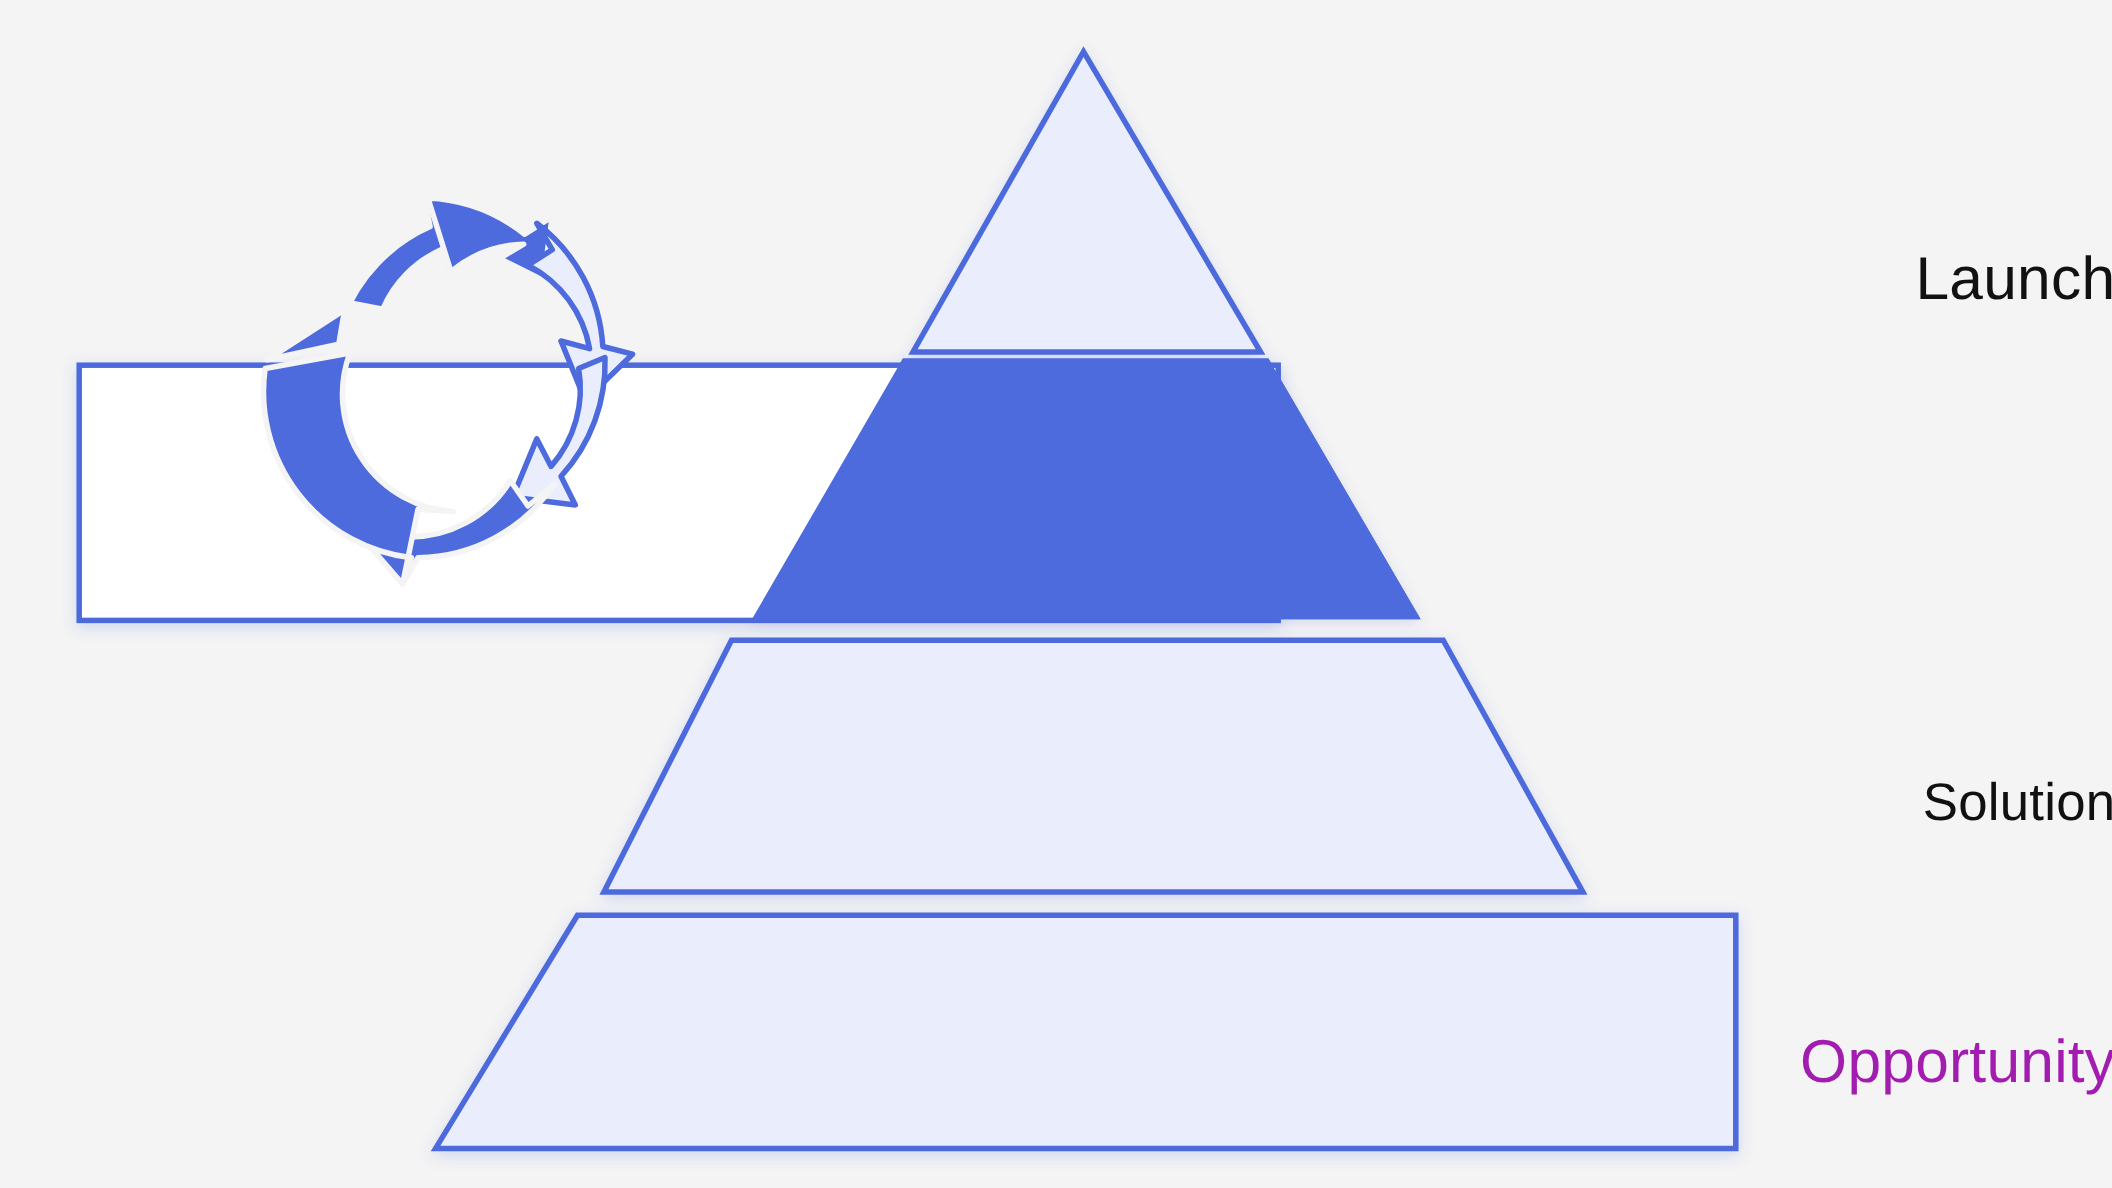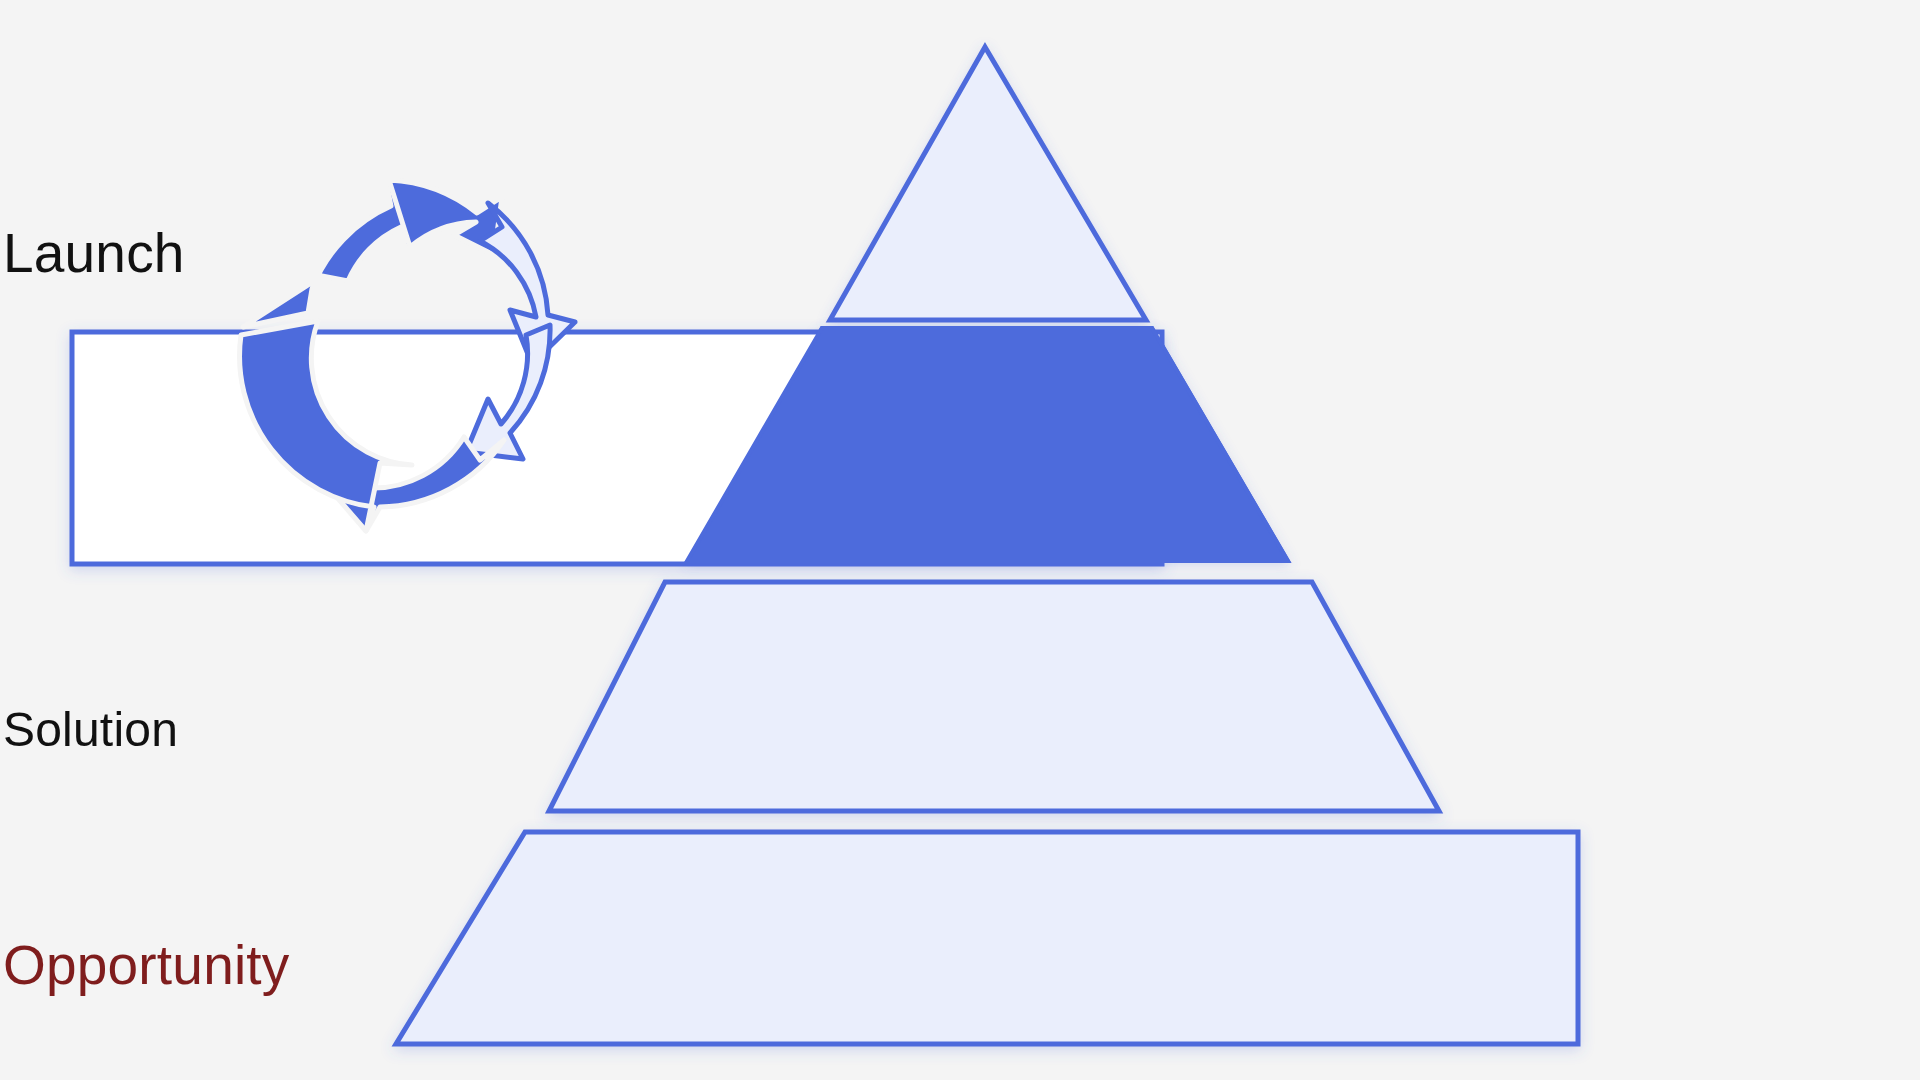--- a/index.html
+++ b/index.html
@@ -23,21 +23,21 @@
   .svg-layer {
     position: absolute;
     top: 0;
     left: 0;
     width: 1920px;
     height: 1080px;
   }
 
   .layer-label {
     position: absolute;
-    text-align: left;
+    text-align: right;
     font-family: "Liberation Sans", sans-serif;
     font-weight: 400;
     letter-spacing: 0.2px;
     white-space: nowrap;
     pointer-events: none;
   }
 
   .label-launch {
     left: 0; right: 0;
     top: 221px;
@@ -56,21 +56,21 @@
     left: 0; right: 0;
     top: 702px;
     font-size: 48px;
     color: #111111;
   }
 
   .label-opportunity {
     left: 0; right: 0;
     top: 933px;
     font-size: 55px;
-    color: #7f1d1d;
+    color: #a21caf;
   }
 
   .label-inner {
     display: inline-block;
     transform: translateX(3px);
   }
 </style>
 </head>
 <body>
 

